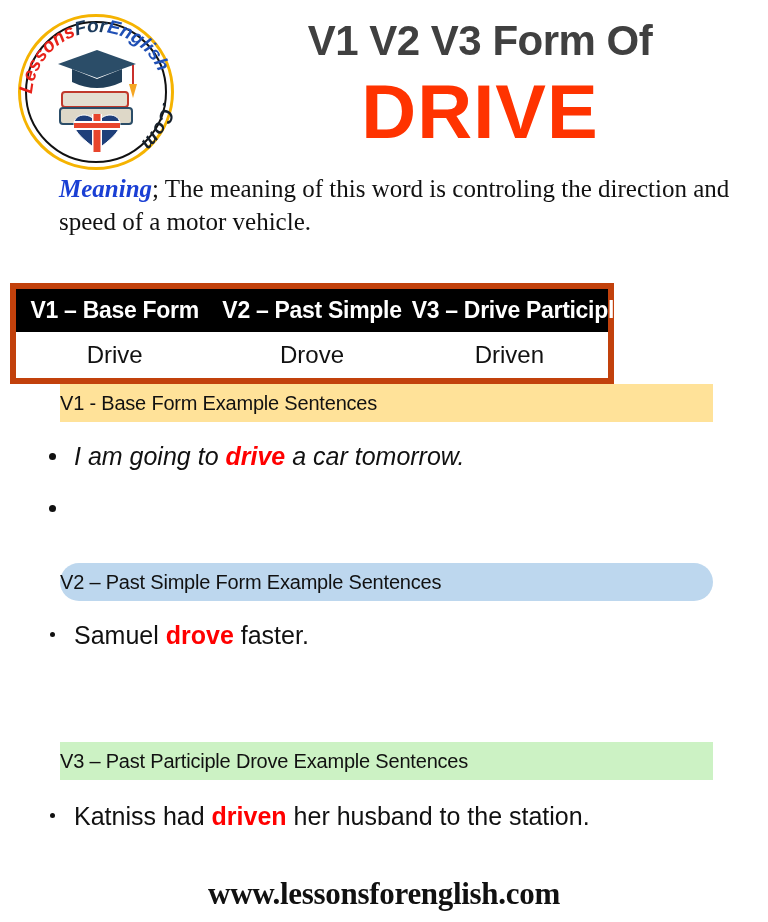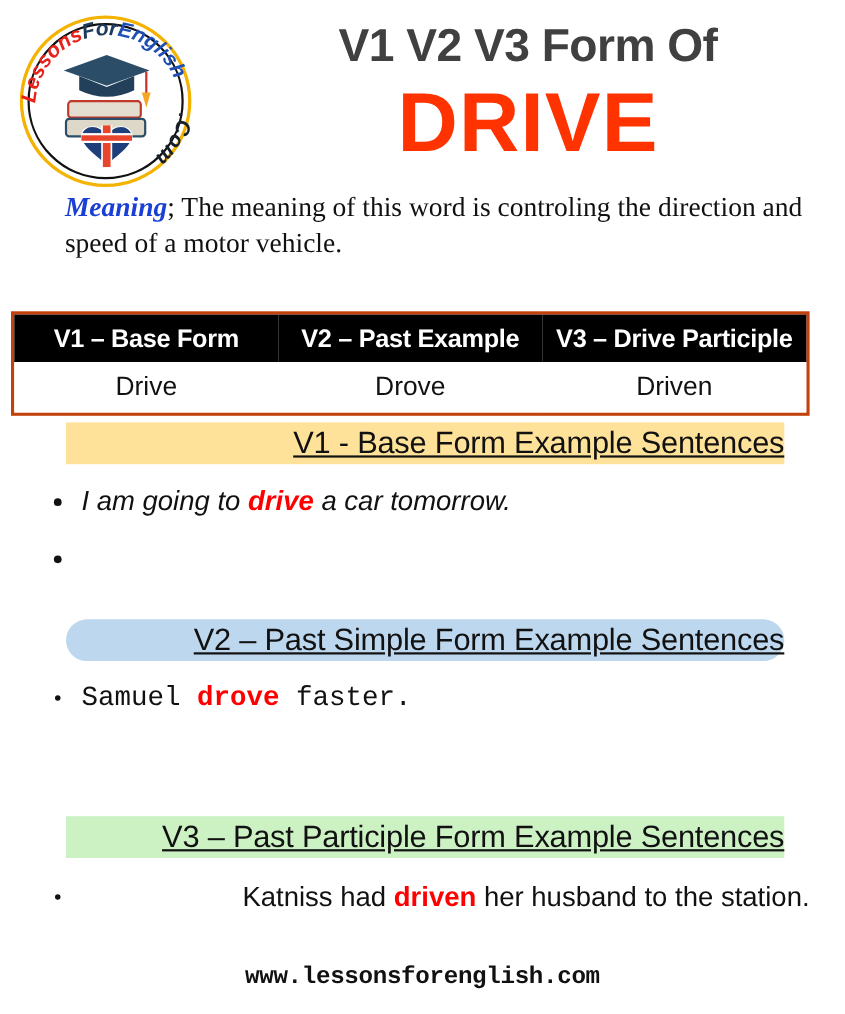--- a/index.html
+++ b/index.html
@@ -105,22 +105,22 @@
     font-weight: bold;
     font-style: italic;
     color: #1a3fd4;
   }
 
   
   .forms-table {
     position: absolute;
     left: 10px;
     top: 283px;
-    width: 726px;
-    border: 3px solid #c2410c;
+    width: 604px;
+    border: 6px solid #c2410c;
     box-sizing: border-box;
     border-collapse: collapse;
   }
   .forms-table table {
     width: 100%;
     border-collapse: collapse;
     table-layout: fixed;
   }
   .forms-table th {
     background: #000000;
@@ -143,27 +143,26 @@
     border-top: 1px solid #000000;
   }
 
   
   .sec-bar {
     position: absolute;
     left: 60px;
     width: 653px;
     height: 38px;
     line-height: 38px;
-    text-align: right;
-    font-family: "Liberation Sans", sans-serif;
-    font-size: 28px;
+    text-align: left;
+    font-family: "Liberation Sans", sans-serif;
+    font-size: 20px;
     color: #111111;
     letter-spacing: -0.2px;
     white-space: nowrap;
-    text-decoration: underline;
   }
   .sec-bar.v1 { top: 384px; background: #ffe299; }
   .sec-bar.v2 { top: 563px; background: #bdd7ee; border-radius: 19px; }
   .sec-bar.v3 { top: 742px; background: #ccf2c4; }
 
   
   .sent-list {
     position: absolute;
     margin: 0;
     padding: 0;
@@ -204,53 +203,51 @@
   .list-v2 {
     left: 46px;
     top: 617px;
     width: 690px;
   }
   .list-v2 li {
     font-size: 25px;
     line-height: 36px;
     padding-left: 28px;
     margin-bottom: 2px;
-    font-family: Liberation Mono, monospace;
   }
   .list-v2 li .bullet {
     width: 5px; height: 5px;
     left: 4px; top: 15px;
   }
 
   .list-v3 {
     left: 46px;
     top: 798px;
     width: 690px;
   }
   .list-v3 li {
     font-size: 25px;
     line-height: 36px;
     padding-left: 28px;
-    text-align: right;
   }
   .list-v3 li .bullet {
     width: 5px; height: 5px;
     left: 4px; top: 15px;
   }
 
   
   .footer {
     position: absolute;
     left: 0;
     top: 876px;
     width: 768px;
     text-align: center;
-    font-family: Liberation Mono, monospace;
-    font-weight: bold;
-    font-size: 22px;
+    font-family: Liberation Serif, serif;
+    font-weight: bold;
+    font-size: 31px;
     color: #111111;
     letter-spacing: -0.3px;
   }
 </style>
 </head>
 <body>
 
 <div class="header">
 
   <div class="logo-wrap">
@@ -304,21 +301,21 @@
 
 <div class="meaning">
   <span class="meaning-label">Meaning</span><span>; </span><span>The meaning of this word is controling the direction and speed of a motor vehicle.</span>
 </div>
 
 <div class="forms-table">
   <table>
     <thead>
       <tr>
         <th>V1 – Base Form</th>
-        <th>V2 – Past Example</th>
+        <th>V2 – Past Simple</th>
         <th>V3 – Drive Participle</th>
       </tr>
     </thead>
     <tbody>
       <tr>
         <td>Drive</td>
         <td>Drove</td>
         <td>Driven</td>
       </tr>
     </tbody>
@@ -335,20 +332,20 @@
   </li>
 </ul>
 
 <div class="sec-bar v2">V2 – Past Simple Form Example Sentences</div>
 <ul class="sent-list list-v2">
   <li>
     <span class="bullet"></span><span>Samuel </span><span class="kw">drove</span><span> faster.</span>
   </li>
 </ul>
 
-<div class="sec-bar v3">V3 – Past Participle Form Example Sentences</div>
+<div class="sec-bar v3">V3 – Past Participle Drove Example Sentences</div>
 <ul class="sent-list list-v3">
   <li>
     <span class="bullet"></span><span>Katniss had </span><span class="kw">driven</span><span> her husband to the station.</span>
   </li>
 </ul>
 
 <div class="footer">www.lessonsforenglish.com</div>
 
 </body></html>

